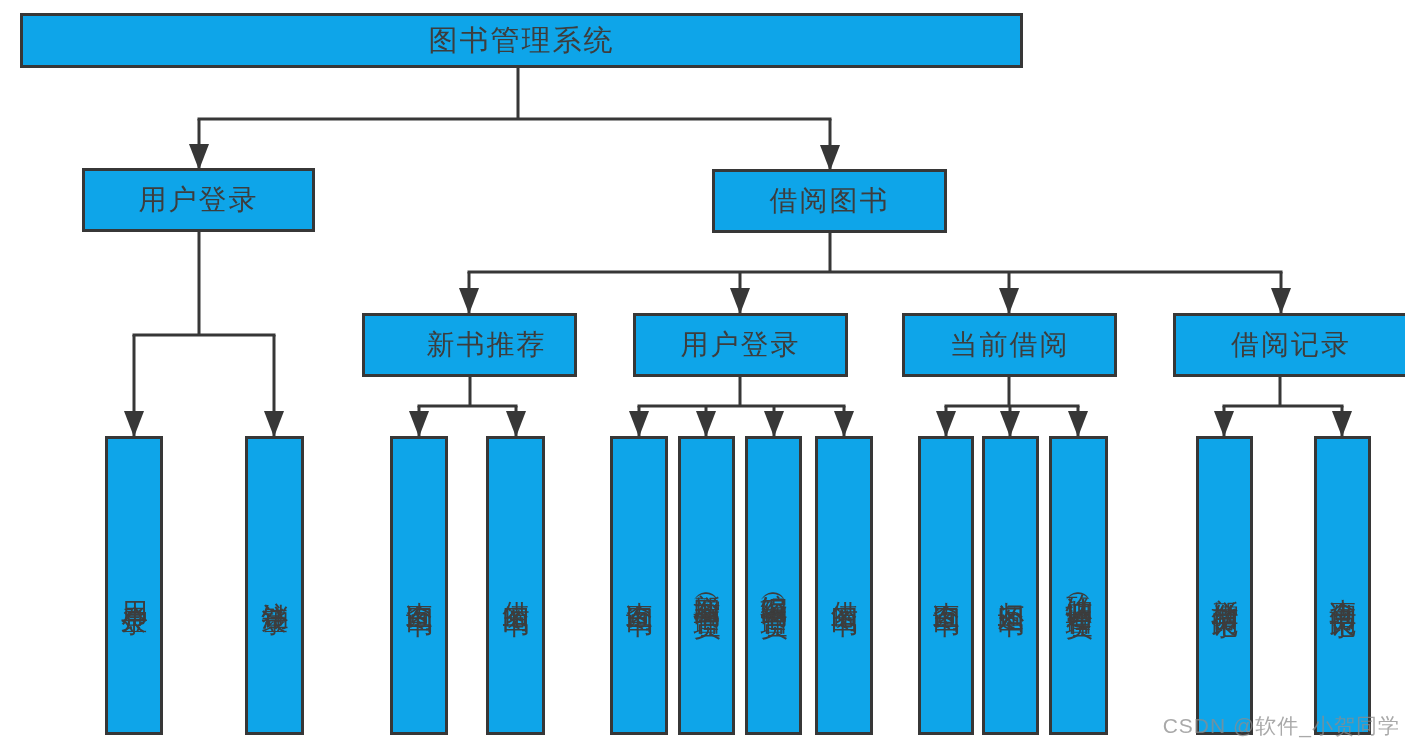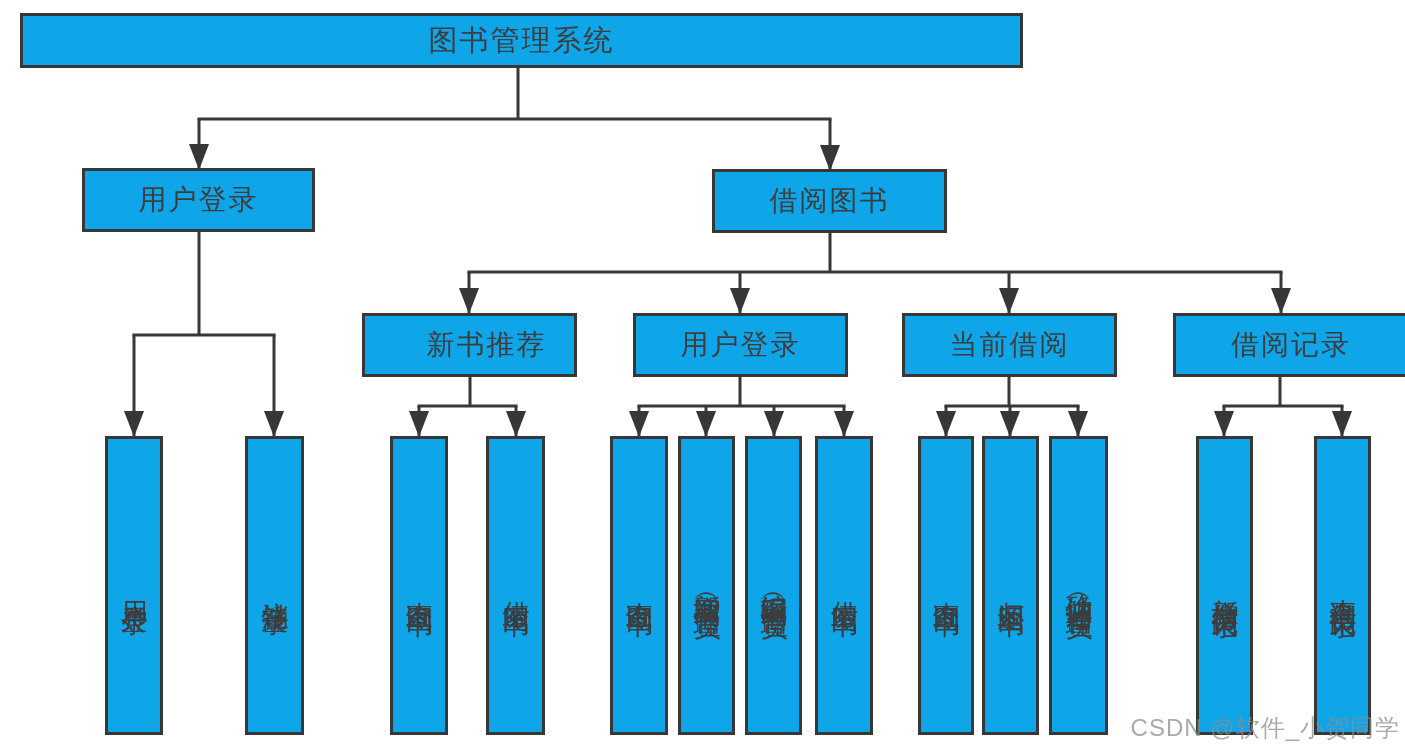--- a/index.html
+++ b/index.html
@@ -15,21 +15,21 @@
     display:flex;align-items:center;justify-content:center;color:#3d3d3d;
   }
   .hnode{font-size:28px;letter-spacing:2px;white-space:nowrap;}
   .root{font-size:29px;}
   .leaf .vtext{
     writing-mode:vertical-rl;text-orientation:mixed;
     font-size:27px;letter-spacing:3px;line-height:1;white-space:nowrap;
   }
   .watermark{
     position:absolute;right:5px;top:712px;z-index:5;
-    font-size:24px;color:rgba(140,140,140,0.75);letter-spacing:1px;white-space:nowrap;
+    font-size:21px;color:rgba(140,140,140,0.75);letter-spacing:1px;white-space:nowrap;
   }
 </style>
 </head>
 <body>
 
 <div class="stage">
 
   <svg class="connectors" width="1405" height="747" viewBox="0 0 1405 747" xmlns="http://www.w3.org/2000/svg">
     <defs>
       <marker id="arrowhead" viewBox="0 0 26 20" markerUnits="userSpaceOnUse" markerWidth="26" markerHeight="20" refX="26" refY="10" orient="auto">

